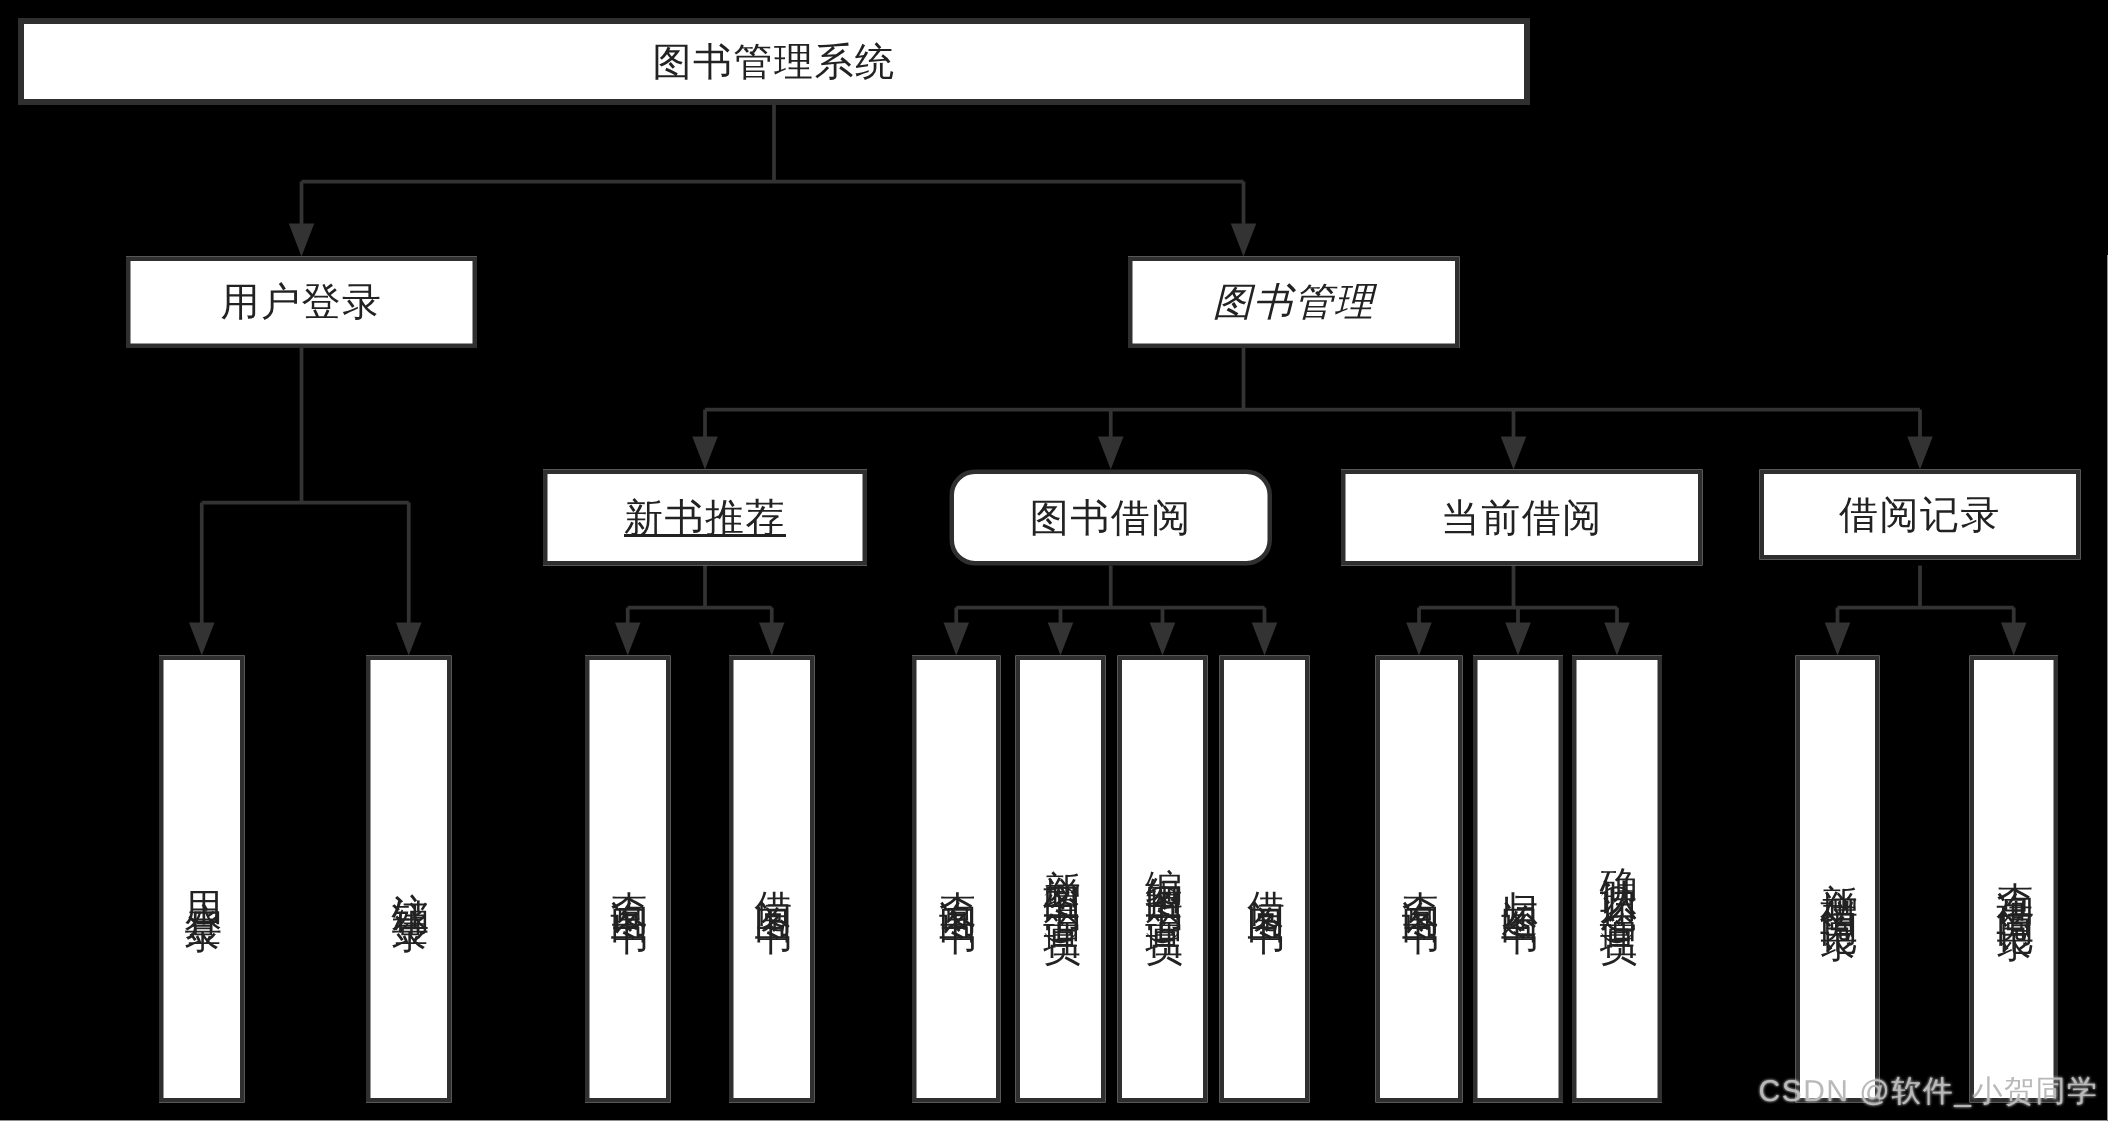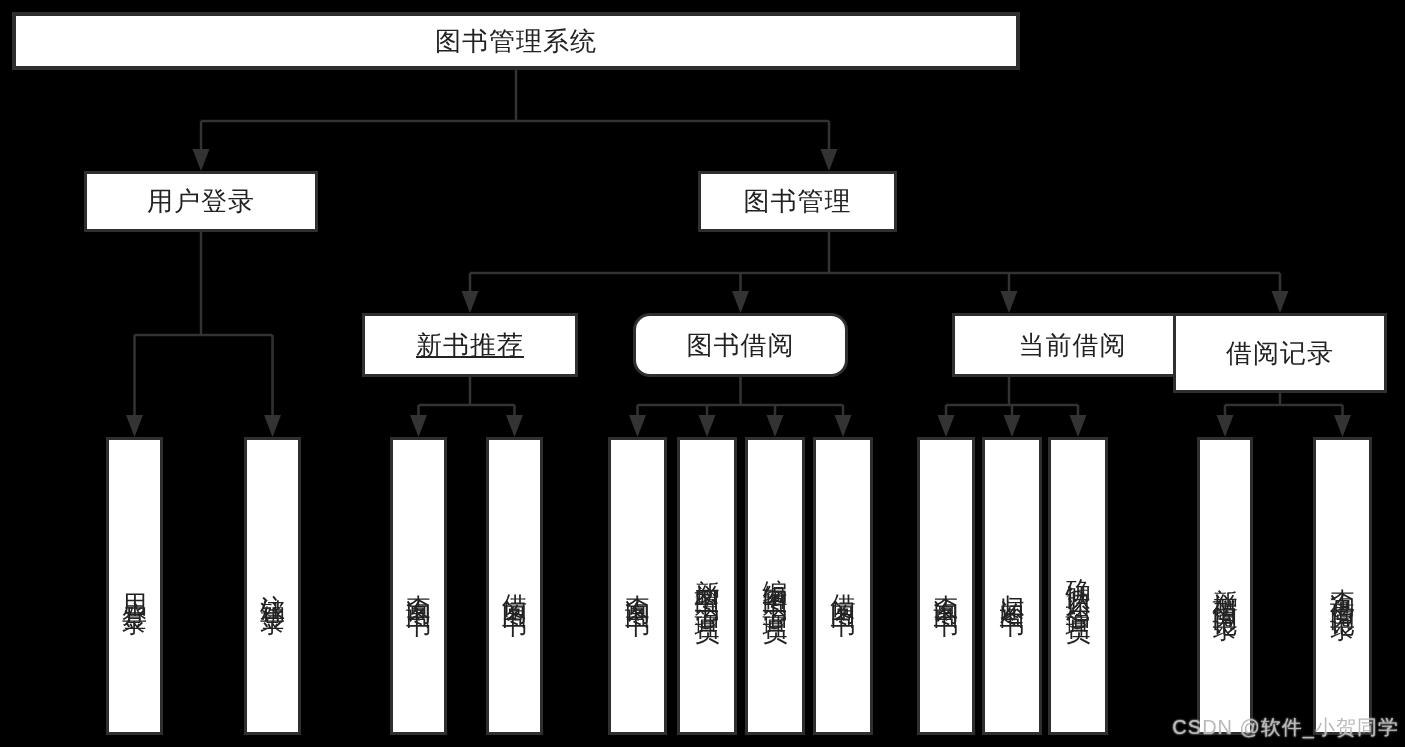--- a/index.html
+++ b/index.html
@@ -18,25 +18,25 @@
     background:#ffffff;
     display:flex;
     align-items:center;
     justify-content:center;
     color:#222222;
     font-size:26px;
     letter-spacing:1px;
   }
   .b-root{left:12px;top:12px;width:1008px;height:58px;border-width:4px;}
   .b-login{left:84px;top:171px;width:234px;height:61px;}
-  .b-mgmt{left:698px;top:171px;width:199px;height:61px;}
+  .b-mgmt{left:752px;top:171px;width:221px;height:61px;font-style:italic;}
   .b-newbook{left:362px;top:313px;width:216px;height:64px;text-decoration:underline;}
   .b-borrow{left:633px;top:313px;width:215px;height:64px;border-radius:17px;}
-  .b-current{left:952px;top:313px;width:241px;height:64px;}
-  .b-records{left:1173px;top:313px;width:214px;height:80px;}
+  .b-current{left:894px;top:313px;width:241px;height:64px;}
+  .b-records{left:1173px;top:313px;width:214px;height:60px;}
   .leaf{font-size:25px;}
   .leaf .vtext{
     writing-mode:vertical-rl;
     text-orientation:mixed;
     letter-spacing:6px;
     line-height:1;
     white-space:nowrap;
   }
   .b-l1{left:106px;top:437px;width:57px;height:298px;}
   .b-l2{left:244px;top:437px;width:57px;height:298px;}

